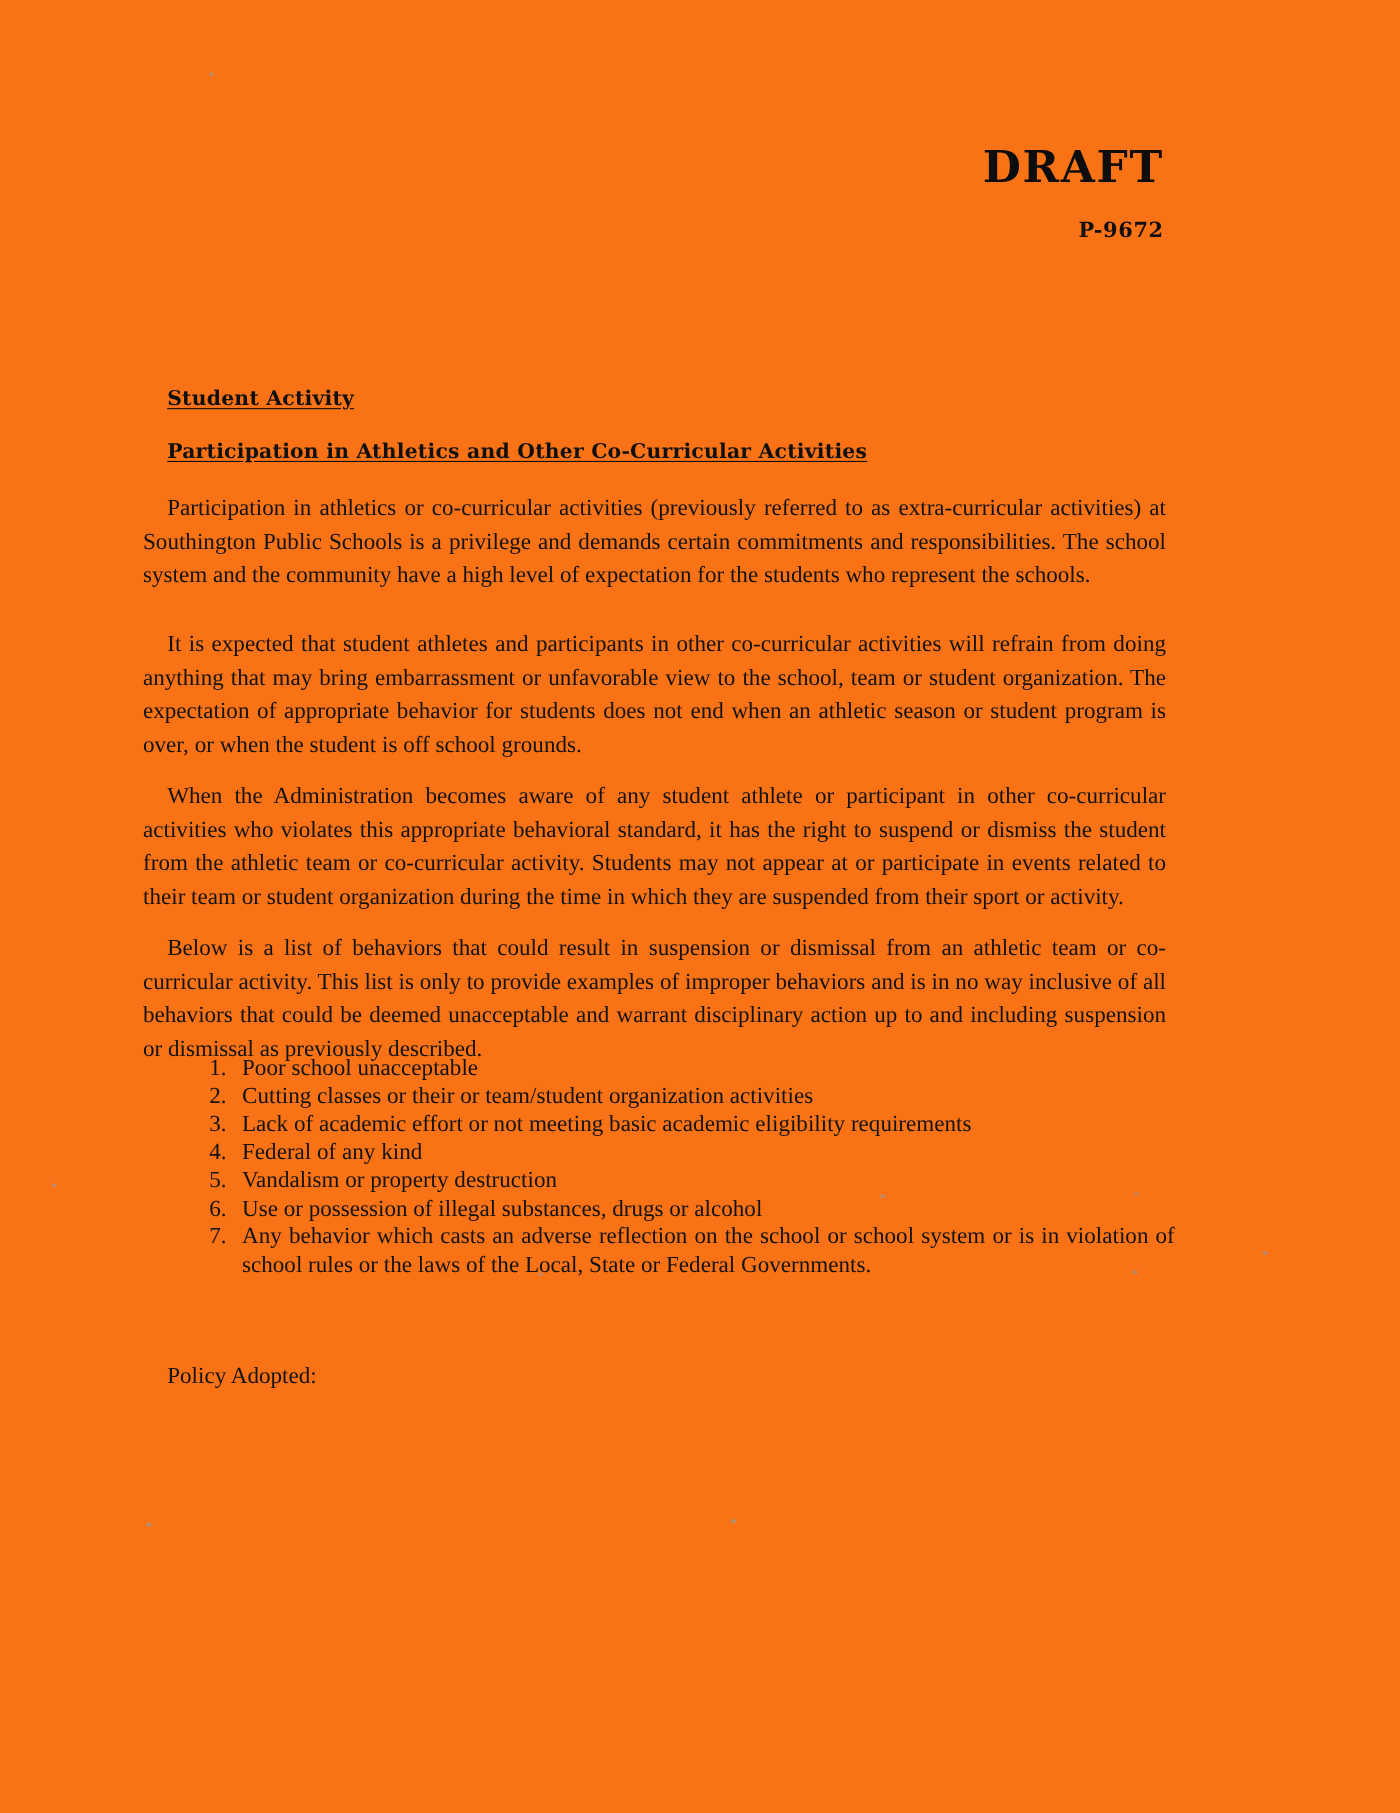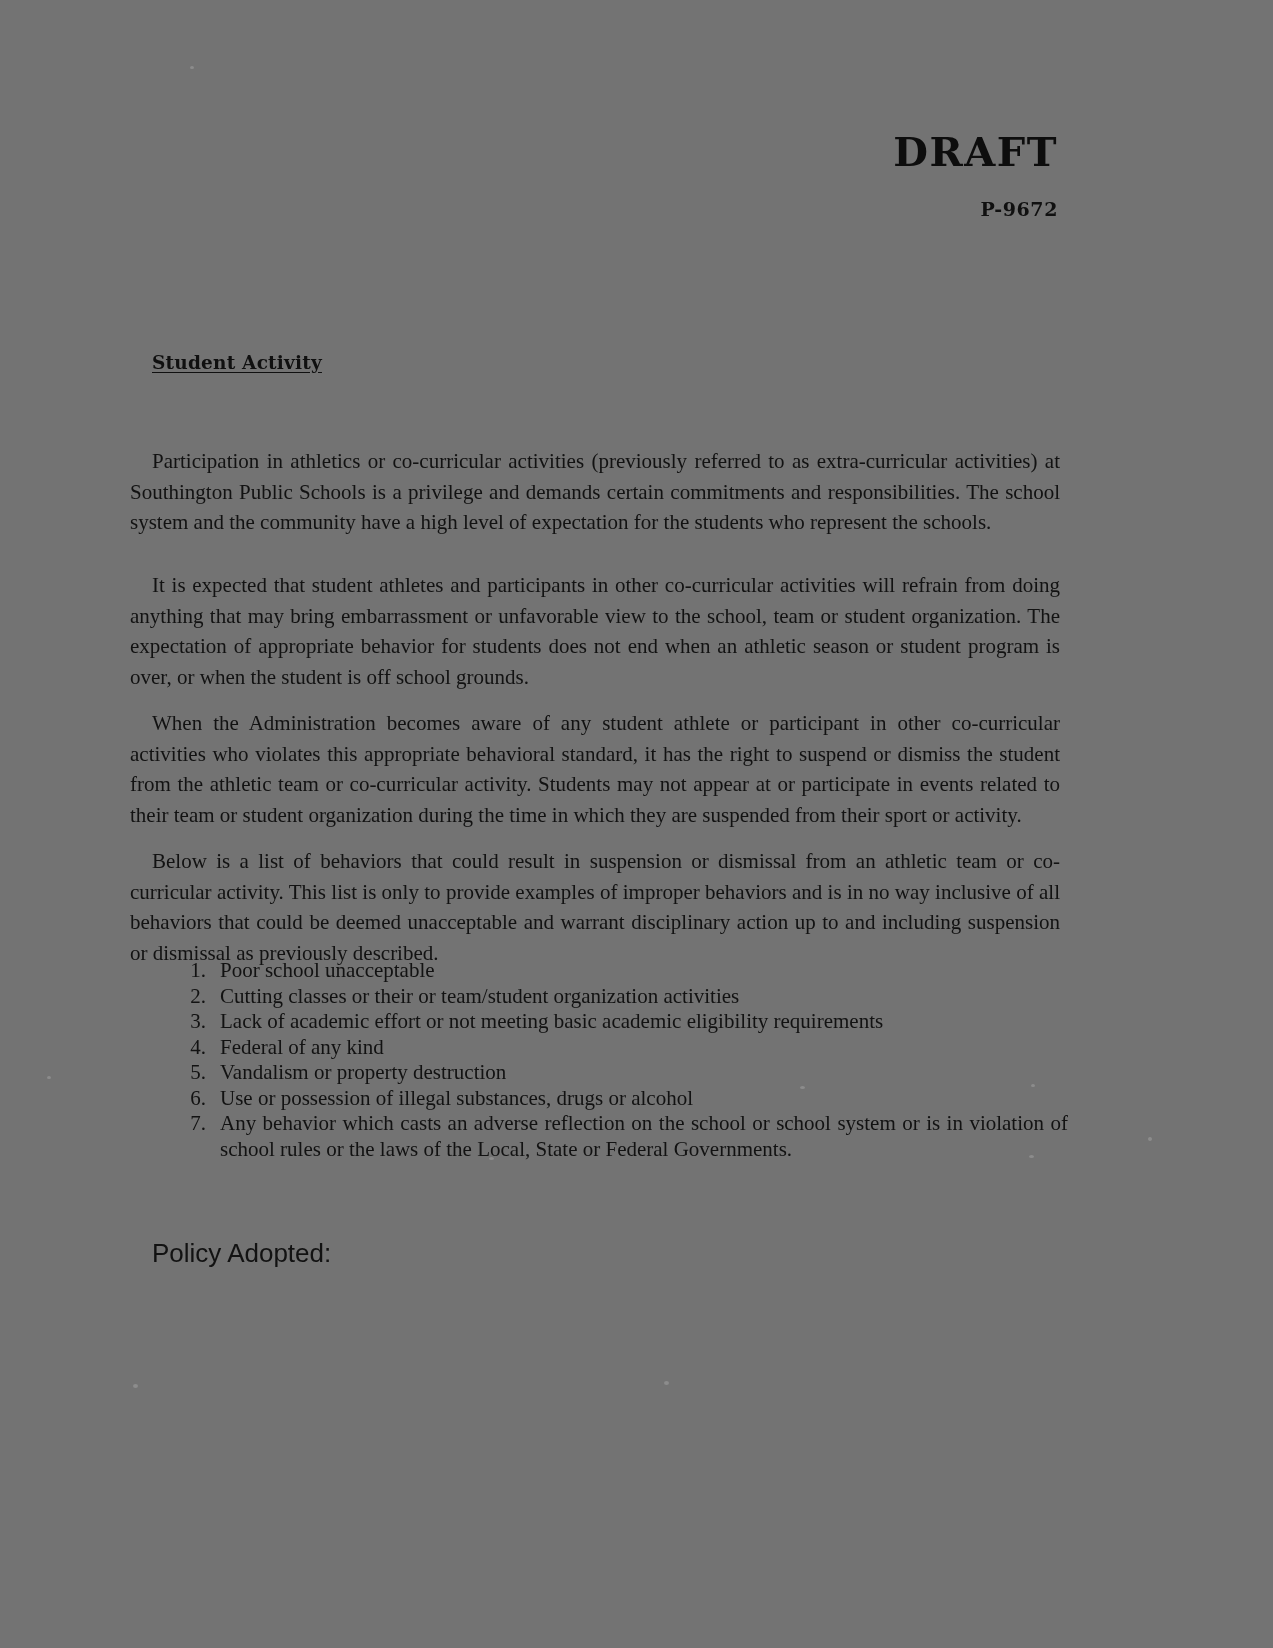--- a/index.html
+++ b/index.html
@@ -4,21 +4,21 @@
 <style>
   html, body {
     margin: 0;
     padding: 0;
     background: #ffffff;
   }
   .page {
     position: relative;
     width: 1273px;
     height: 1648px;
-    background: #737373;
+    background: #f97316;
     font-family: "Liberation Serif", serif;
     color: #111111;
     overflow: hidden;
   }
   .sheet {
     position: absolute;
     left: 0;
     top: 0;
     width: 1273px;
     height: 1648px;
@@ -114,22 +114,22 @@
   .list-text {
     flex: 1;
     text-align: justify;
   }
   .list-item.wrap .list-text { text-align: justify; }
 
   .policy-adopted {
     position: absolute;
     left: 152px;
     top: 1238px;
-    font-family: Liberation Sans, sans-serif;
-    font-size: 26px;
+    font-family: Liberation Serif, serif;
+    font-size: 21px;
     color: #121212;
   }
 
   
   .speck {
     position: absolute;
     background: #9a9a9a;
     border-radius: 50%;
     opacity: 0.65;
   }
@@ -138,20 +138,21 @@
 <body>
 
 <div class="page">
   <div class="sheet">
 
     <div class="draft-title">DRAFT</div>
     <div class="doc-code">P-9672</div>
 
 
     <div class="heading h1">Student Activity</div>
+    <div class="heading h2">Participation in Athletics and Other Co-Curricular Activities</div>
 
     <div class="body-block" style="top: 570px;">
       <p>It is expected that student athletes and participants in other co-curricular activities will refrain from doing anything that may bring embarrassment or unfavorable view to the school, team or student organization.  The expectation of appropriate behavior for students does not end when an athletic season or student program is over, or when the student is off school grounds.</p>
     </div>
 
     <div class="body-block" style="top: 446px;">
       <p>Participation in athletics or co-curricular activities (previously referred to as extra-curricular activities) at Southington Public Schools is a privilege and demands certain commitments and responsibilities.  The school system and the community have a high level of expectation for the students who represent the schools.</p>
     </div>
 
     <div class="body-block" style="top: 708px;">

